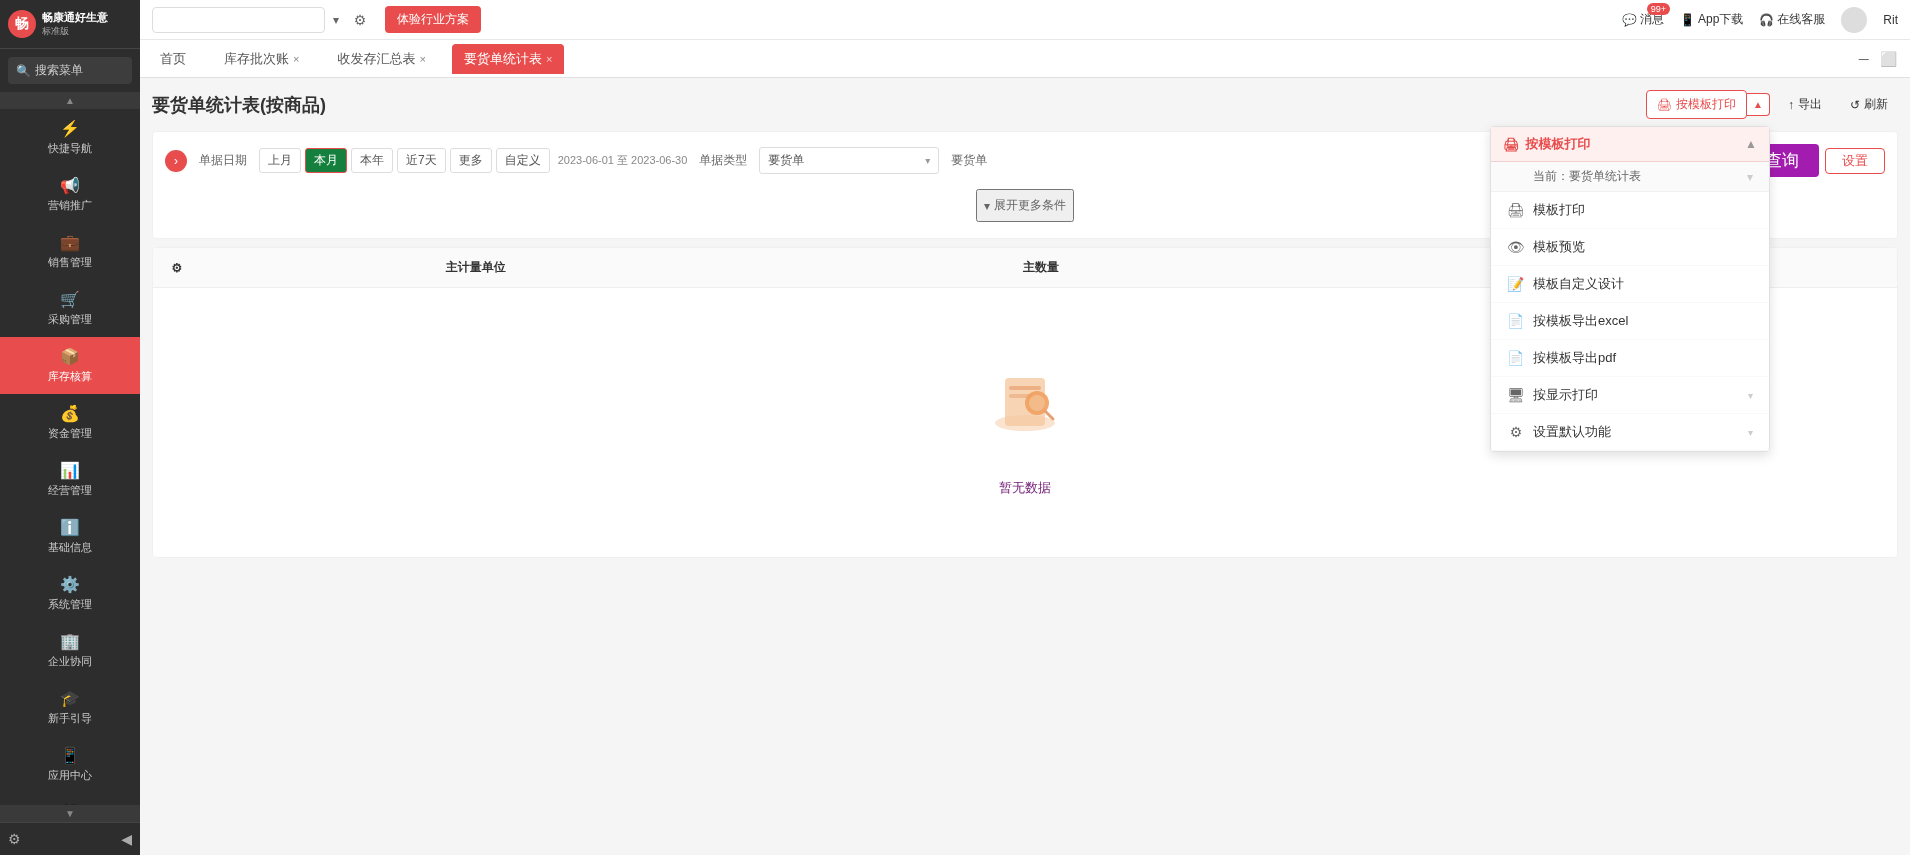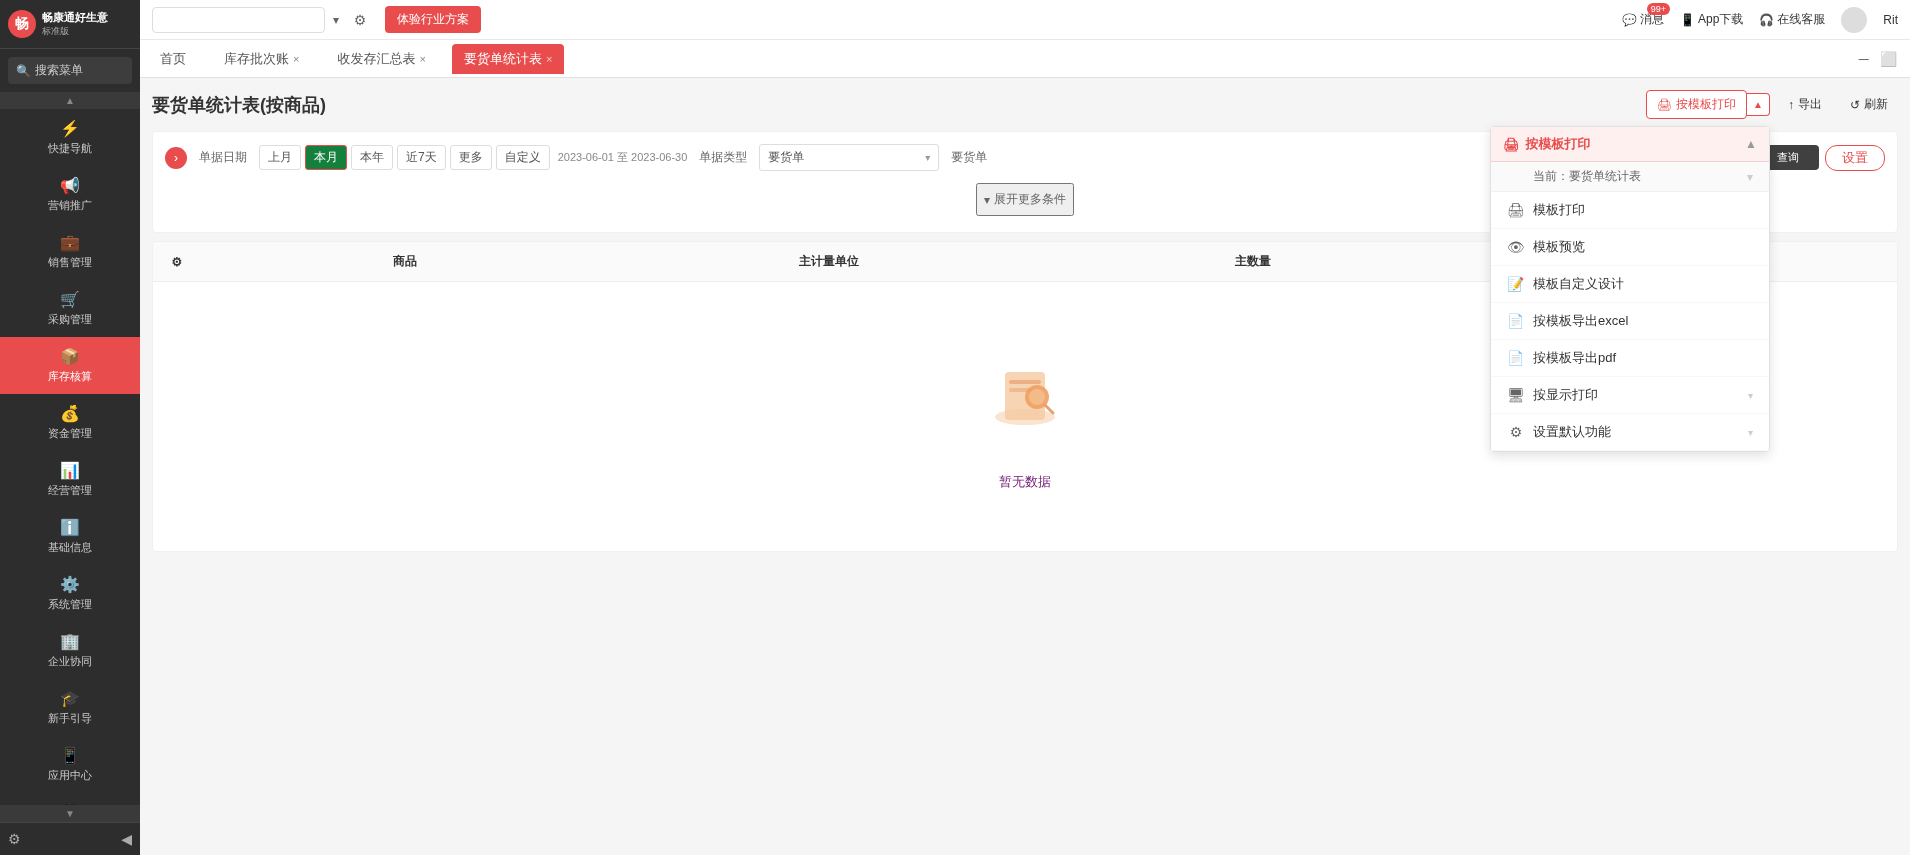--- a/index.html
+++ b/index.html
@@ -83,22 +83,22 @@
     .dropdown-panel-title { display: flex; align-items: center; gap: 6px; font-size: 13px; font-weight: 600; color: #e84c4c; }
     .dropdown-panel-close { background: none; border: none; cursor: pointer; color: #999; font-size: 12px; }
     .dropdown-item { display: flex; align-items: center; gap: 8px; padding: 9px 16px; cursor: pointer; font-size: 13px; color: #333; border-bottom: 1px solid #f8f8f8; }
     .dropdown-item-icon { color: #666; font-size: 14px; width: 18px; text-align: center; }
     .dropdown-item-label { flex: 1; }
     .dropdown-item-arrow { color: #ccc; font-size: 10px; }
     .current-template { padding: 6px 16px 6px 42px; font-size: 12px; color: #666; background: #fafafa; border-bottom: 1px solid #f0f0f0; display: flex; align-items: center; justify-content: space-between; }
 
     .expand-more-btn { display: flex; align-items: center; justify-content: center; gap: 4px; cursor: pointer; color: #666; font-size: 12px; padding: 6px; margin: 4px 0; }
 
-    .query-btn { background: #404040; color: white; border: none; padding: 5px 20px; border-radius: 4px; cursor: pointer; font-size: 11px; }
-    .setting-btn { background: white; color: #e84c4c; border: 1px solid #e84c4c; padding: 3px 16px; border-radius: 12px; cursor: pointer; font-size: 13px; }
+    .query-btn { background: #a21caf; color: white; border: none; padding: 5px 20px; border-radius: 4px; cursor: pointer; font-size: 17px; }
+    .setting-btn { background: white; color: #e84c4c; border: 1px solid #e84c4c; padding: 3px 16px; border-radius: 4px; cursor: pointer; font-size: 13px; }
 
     .filter-right-actions { margin-left: auto; display: flex; gap: 6px; align-items: center; }
 
     .more-dots-btn { background: none; border: none; cursor: pointer; color: #666; font-size: 16px; padding: 0 4px; }
   </style>
 </head>
 <body>
 
 <div class="sidebar">
   <div class="sidebar-logo">
@@ -329,21 +329,20 @@
           <span>展开更多条件</span>
         </button>
       </div>
     </div>
 
     <div class="table-container">
       <div class="table-header">
         <div class="th th-settings">
           <span>⚙</span>
         </div>
-        <div class="th">商品</div>
         <div class="th">主计量单位</div>
         <div class="th">主数量</div>
         <div class="th">零售金额</div>
       </div>
 
       <div class="empty-state">
         <div class="empty-icon">
           <svg width="100" height="100" viewBox="0 0 100 100">
             <ellipse cx="50" cy="75" rx="30" ry="8" fill="#f5c9a0" opacity="0.5"></ellipse>
             <rect x="30" y="30" width="40" height="48" rx="4" fill="#f5c9a0" opacity="0.8"></rect>

